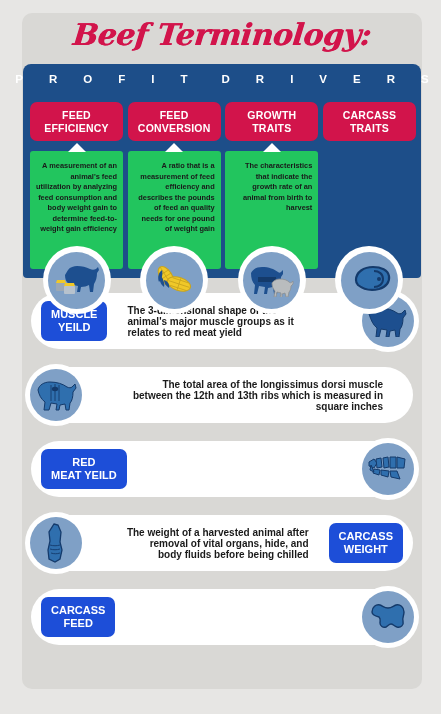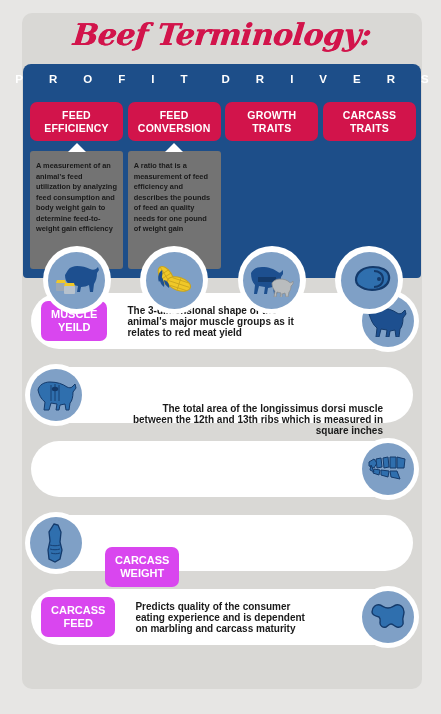--- a/index.html
+++ b/index.html
@@ -96,26 +96,26 @@
     font-weight: bold;
     font-size: 10.5px;
     line-height: 12.5px;
     text-align: center;
     padding: 7px 2px 7px;
     letter-spacing: 0.2px;
   }
   .col-card {
     position: relative;
     margin-top: 10px;
-    background: #737373;
+    background: #22c55e;
     border-radius: 3px;
     min-height: 118px;
     padding: 10px 6px 4px;
     box-sizing: border-box;
-    text-align: left;
+    text-align: right;
     font-size: 7.4px;
     line-height: 10.5px;
     color: #1a1a1a;
     font-weight: bold;
   }
   .col-card::before {
     content: "";
     position: absolute;
     left: 50%;
     top: -8px;
@@ -175,21 +175,21 @@
     position: absolute;
     left: 9px;
     top: 0;
     width: 382px;
     height: 56px;
     display: flex;
     align-items: center;
     box-sizing: border-box;
   }
   .row-badge {
-    background: #d946ef;
+    background: #1d4ed8;
     border-radius: 7px;
     color: #fff;
     font-weight: bold;
     font-size: 11px;
     line-height: 13px;
     text-align: center;
     padding: 7px 10px;
     white-space: nowrap;
     flex: 0 0 auto;
   }
@@ -218,21 +218,21 @@
     height: 52px;
     border-radius: 50%;
     background: #7fa0c6;
     display: flex;
     align-items: center;
     justify-content: center;
   }
   .icon-right .row-circle-wrap { right: 3px; }
   .icon-left  .row-circle-wrap { left: 3px; }
 
-  .icon-left .row-inner  { padding-left: 74px;  padding-right: 10px; margin-top: 24px; }
+  .icon-left .row-inner  { padding-left: 74px;  padding-right: 10px; }
   .icon-right .row-inner { padding-left: 10px;  padding-right: 74px; }
 
   .align-right .row-desc { text-align: right; }
   .align-left  .row-desc { text-align: left; }
 
   svg { display: block; }
 </style>
 </head>
 <body>
 
@@ -306,20 +306,21 @@
             </svg>
           </div>
         </div>
       </div>
 
       <div class="col">
         <div class="col-badge">
           <div>GROWTH</div>
           <div>TRAITS</div>
         </div>
+        <div class="col-card">The characteristics that indicate the growth rate of an animal from birth to harvest</div>
         <div class="col-circle-wrap">
           <div class="col-circle">
             <svg width="48" height="34" viewBox="0 0 48 34">
               <path d="M3 10c2-4 6-6 11-6 7 0 12 2 16 5 1 1 2 1 3 0l2-2v4l-2 3c0 4-1 7-3 9l-1 8h-3l-1-7-5 1-1 6h-3l1-7-6-1-2 8H6l1-9c-3-3-4-7-4-12z" fill="#1d4f8f"></path>
               <path d="M10 14h18v5H10z" fill="#143a6b"></path>
               <path d="M24 20c2-3 5-4 8-4 4 0 7 1 9 3 1 1 2 1 3 0l1-1v3l-2 2c0 3-1 5-2 6l-1 5h-2l-1-4-3 1v4h-2l1-5-4-1-1 5h-2l1-6c-2-2-3-5-3-8z" fill="#b9bcbe" stroke="#8b8f92" stroke-width="0.8"></path>
             </svg>
           </div>
         </div>
       </div>
@@ -375,20 +376,24 @@
             <path d="M16 6v16M20 5v17M24 6v16" stroke="#143a6b" stroke-width="0.9"></path>
             <ellipse cx="20" cy="10" rx="3.2" ry="2.2" fill="#143a6b"></ellipse>
           </svg>
         </div>
       </div>
     </div>
 
     <div class="row icon-right align-left">
       <div class="row-pill"></div>
       <div class="row-inner">
+        <div class="row-badge">
+          <div>RED</div>
+          <div>MEAT YEILD</div>
+        </div>
       </div>
       <div class="row-circle-wrap">
         <div class="row-circle">
           <svg width="42" height="30" viewBox="0 0 42 30">
             <g fill="#2f6fae" stroke="#143a6b" stroke-width="1">
               <path d="M2 8l5-3 3 4-3 5-5-2z"></path>
               <path d="M9 5l5-1 1 9-5 1z"></path>
               <path d="M16 4l5-1 1 10-5 1z"></path>
               <path d="M23 3l6 0 0 11-6 0z"></path>
               <path d="M30 3l8 2-1 9-7 0z"></path>
@@ -398,20 +403,21 @@
               <path d="M4 11l3 7-4-2z"></path>
             </g>
           </svg>
         </div>
       </div>
     </div>
 
     <div class="row icon-left align-right">
       <div class="row-pill"></div>
       <div class="row-inner">
+        <div class="row-desc">The weight of a harvested animal after removal of vital organs, hide, and body fluids before being chilled</div>
         <div class="row-badge">
           <div>CARCASS</div>
           <div>WEIGHT</div>
         </div>
       </div>
       <div class="row-circle-wrap">
         <div class="row-circle">
           <svg width="26" height="40" viewBox="0 0 26 40">
             <path d="M11 1l4 1 3 7-1 10 2 8-2 9-5 3-6-3-1-9 2-9-1-9z" fill="#2f6fae" stroke="#143a6b" stroke-width="1.3"></path>
             <path d="M7 22c3 1 7 1 10 0M7 26c3 1 7 1 10 0M8 30c3 1 6 1 9 0" stroke="#143a6b" stroke-width="0.9" fill="none"></path>
@@ -420,21 +426,20 @@
       </div>
     </div>
 
     <div class="row icon-right align-left">
       <div class="row-pill"></div>
       <div class="row-inner">
         <div class="row-badge">
           <div>CARCASS</div>
           <div>FEED</div>
         </div>
-        <div class="row-desc">Predicts quality of the consumer eating experience and is dependent on marbling and carcass maturity</div>
       </div>
       <div class="row-circle-wrap">
         <div class="row-circle">
           <svg width="42" height="34" viewBox="0 0 42 34">
             <path d="M5 12c0-5 4-8 8-7 3 1 4 3 8 3s5-2 8-3c4-1 8 2 8 7 0 4-2 6-1 9 1 4-2 7-6 6-3-1-4-3-6-3s-3 2-5 3c-3 1-6-1-6-4 0-3 1-4-1-6-4-1-7-2-7-5z" fill="#2f6fae" stroke="#143a6b" stroke-width="1.4"></path>
           </svg>
         </div>
       </div>
     </div>
 

